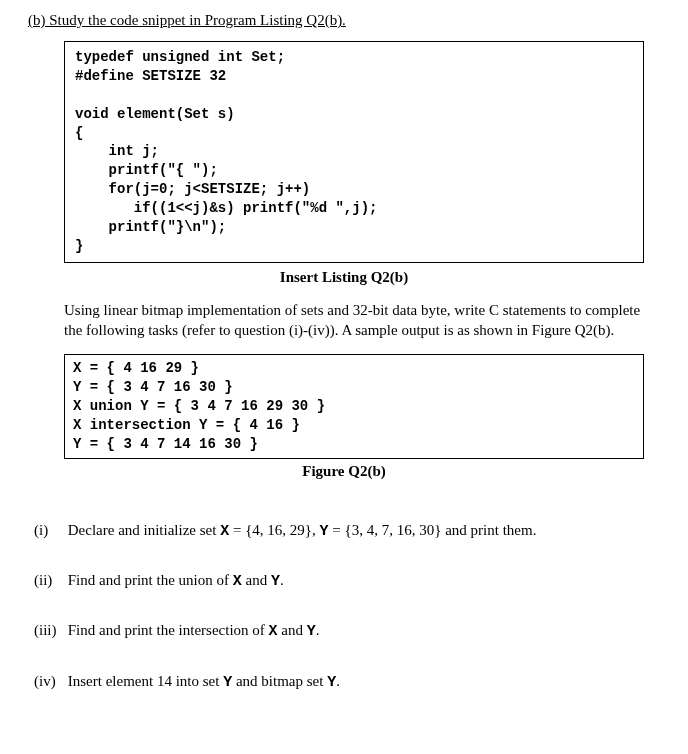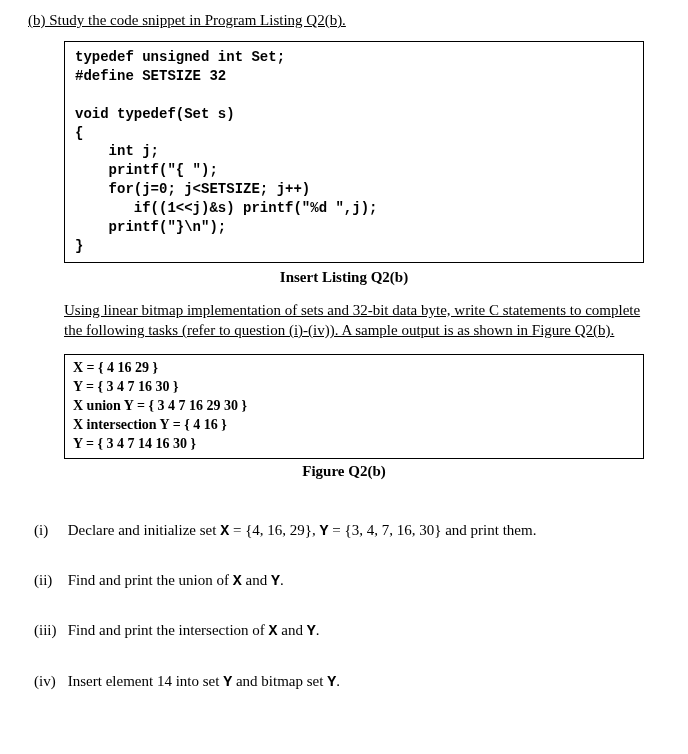--- a/index.html
+++ b/index.html
@@ -27,27 +27,26 @@
       white-space: pre;
     }
     .caption {
       text-align: center;
       font-weight: bold;
       margin: 2px 0 14px 0;
     }
     .paragraph {
       margin: 0 20px 14px 40px;
       line-height: 1.35;
-      text-decoration: underline;
     }
     .output-box {
       border: 1px solid #000;
       padding: 4px 8px;
       margin: 0 20px 4px 40px;
-      font-family: Liberation Serif, serif;
+      font-family: Liberation Mono, monospace;
       font-size: 14px;
       line-height: 1.35;
       white-space: pre;
     }
     .subq {
       margin: 0 20px 28px 10px;
       line-height: 1.35;
     }
     .subq .num {
       display: inline-block;
@@ -59,21 +58,21 @@
     .gap-md { margin-top: 16px; }
   </style>
 </head>
 <body>
 
 <div class="question-label">(b) Study the code snippet in Program Listing Q2(b).</div>
 
 <div class="code-box"><span class="bold">typedef unsigned int Set;</span>
 <span class="bold">#define SETSIZE 32</span>
 <span></span>
-<span class="bold">void typedef(Set s)</span>
+<span class="bold">void element(Set s)</span>
 <span class="bold">{</span>
 <span class="bold">    int j;</span>
 <span class="bold">    printf("{ ");</span>
 <span class="bold">    for(j=0; j&lt;SETSIZE; j++)</span>
 <span class="bold">       if((1&lt;&lt;j)&amp;s) printf("%d ",j);</span>
 <span class="bold">    printf("}\n");</span>
 <span class="bold">}</span></div>
 
 <div class="caption">Insert Listing Q2(b)</div>
 

